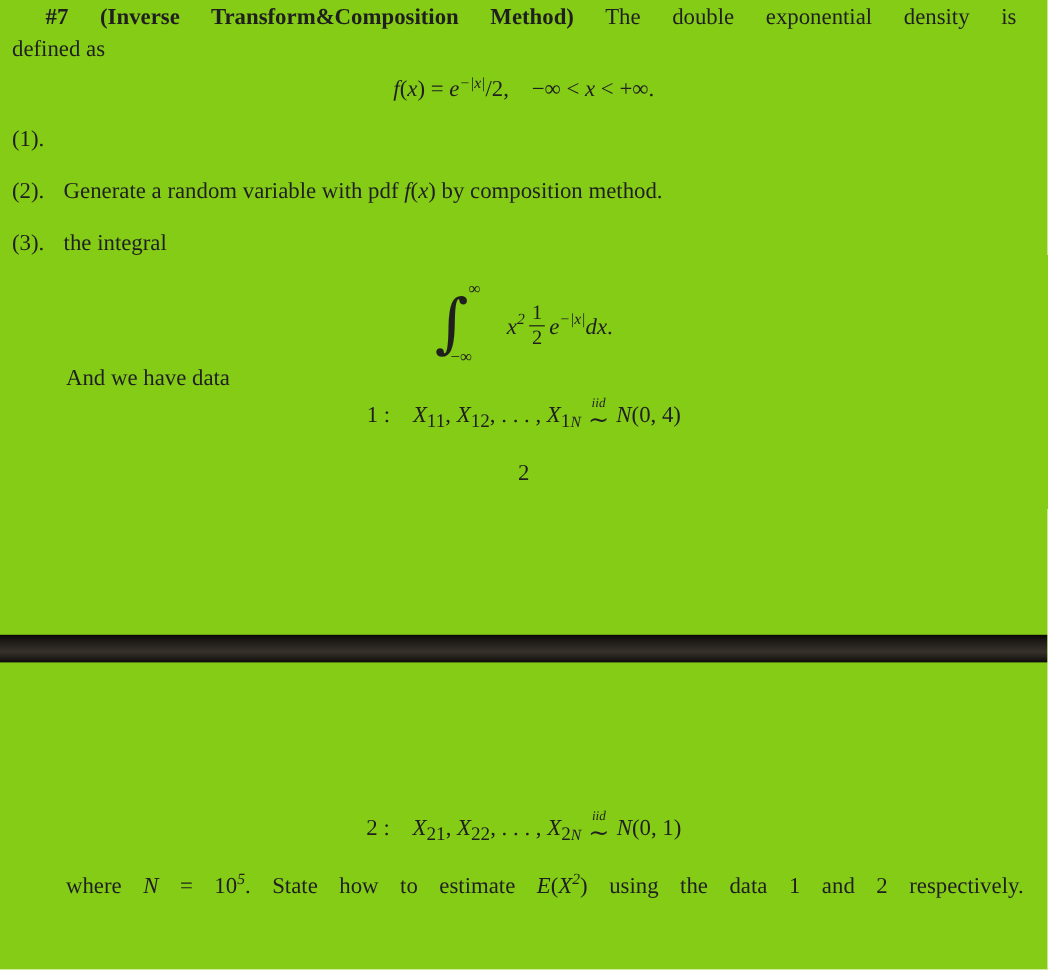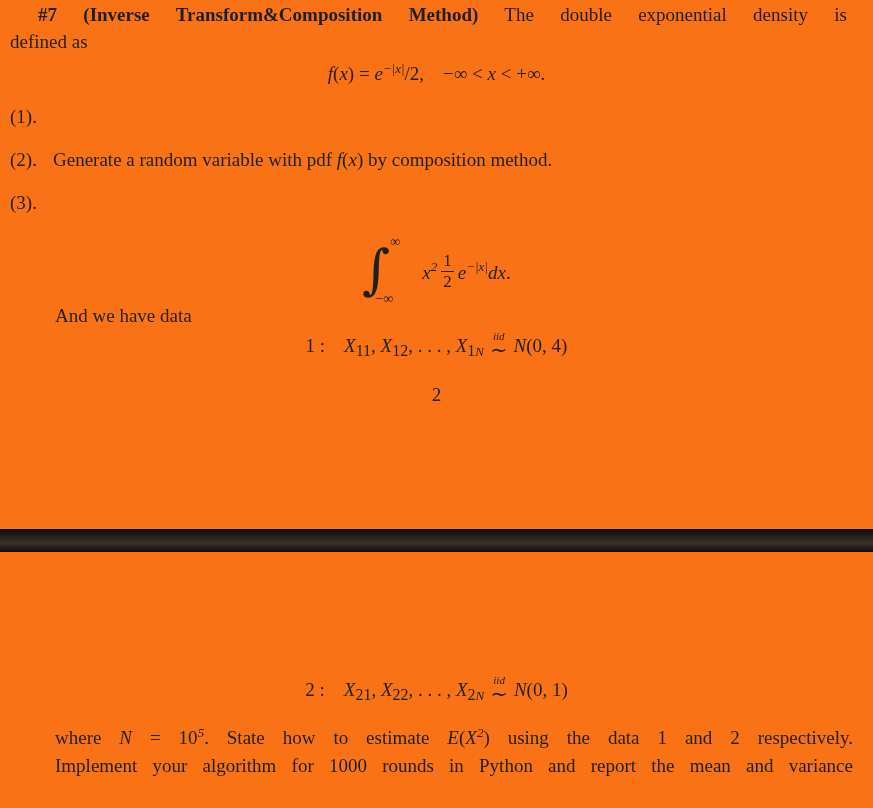--- a/index.html
+++ b/index.html
@@ -1,18 +1,18 @@
 <!DOCTYPE html>
 <html><head>
 <meta charset="utf-8">
 <style>
   html,body{margin:0;padding:0;background:#ffffff;}
   .doc{
     position:relative;width:873px;height:808px;overflow:hidden;
-    background:#f97316;color:#1f1f1f;
+    background:#84cc16;color:#1f1f1f;
     font-family:"Liberation Serif","DejaVu Serif",serif;
     font-size:19px;
   }
   .abs{position:absolute;}
   
   .h-line1{top:2px;left:10px;right:26px;line-height:25px;text-indent:28px;
            text-align:justify;text-align-last:justify;}
   .h-bold{font-weight:bold;}
   .h-line2{top:29px;left:10px;line-height:25px;}
   
@@ -75,20 +75,21 @@
       <span class="item-label">(1).</span>
     </div>
 
     <div class="abs item item-2">
       <span class="item-label">(2).</span>
       <span><span class="seg-n">Generate a random variable with pdf </span><span class="seg-i">f</span><span class="seg-n">(</span><span class="seg-i">x</span><span class="seg-n">)</span><span class="seg-n"> by composition method.</span></span>
     </div>
 
     <div class="abs item item-3">
       <span class="item-label">(3).</span>
+      <div>the integral</div>
     </div>
 
     <div class="abs display-math">
       <span class="int-wrap">
         <span class="int-sign">∫</span>
         <span class="int-upper">∞</span>
         <span class="int-lower">−∞</span>
       </span>
       <span class="mrow"><span class="mi">x</span><span class="msup">2</span></span>
       <span class="frac">
@@ -105,17 +106,16 @@
     <div class="abs pagenum">2</div>
   </div>
 
   <div class="abs pagebar"></div>
 
   <div>
     <div class="abs mathline data2"><span><span class="seg-n">2 : </span><span class="seg-i">X</span><span class="seg-sub">21</span><span class="seg-n">, </span><span class="seg-i">X</span><span class="seg-sub">22</span><span class="seg-n">, . . . , </span><span class="seg-i">X</span><span class="seg-sub">2</span><span class="seg-subi">N</span></span><span class="iid-stack"><span class="iid-label">iid</span><span class="iid-tilde">∼</span></span><span><span class="seg-i">N</span><span class="seg-n">(0, 1)</span></span></div>
 
     <div class="abs para">
       <span class="pline just"><span class="seg-n">where </span><span class="seg-i">N</span><span class="seg-n"> = 10</span><span class="seg-sup">5</span><span class="seg-n">. State how to estimate </span><span class="seg-i">E</span><span class="seg-n">(</span><span class="seg-i">X</span><span class="seg-sup">2</span><span class="seg-n">)</span><span class="seg-n"> using the data 1 and 2 respectively.</span></span>
-      <span class="pline just"><span class="seg-n">Implement your algorithm for 1000 rounds in Python and report the mean and variance</span></span>
     </div>
   </div>
 
 </div>
 
 </body></html>

